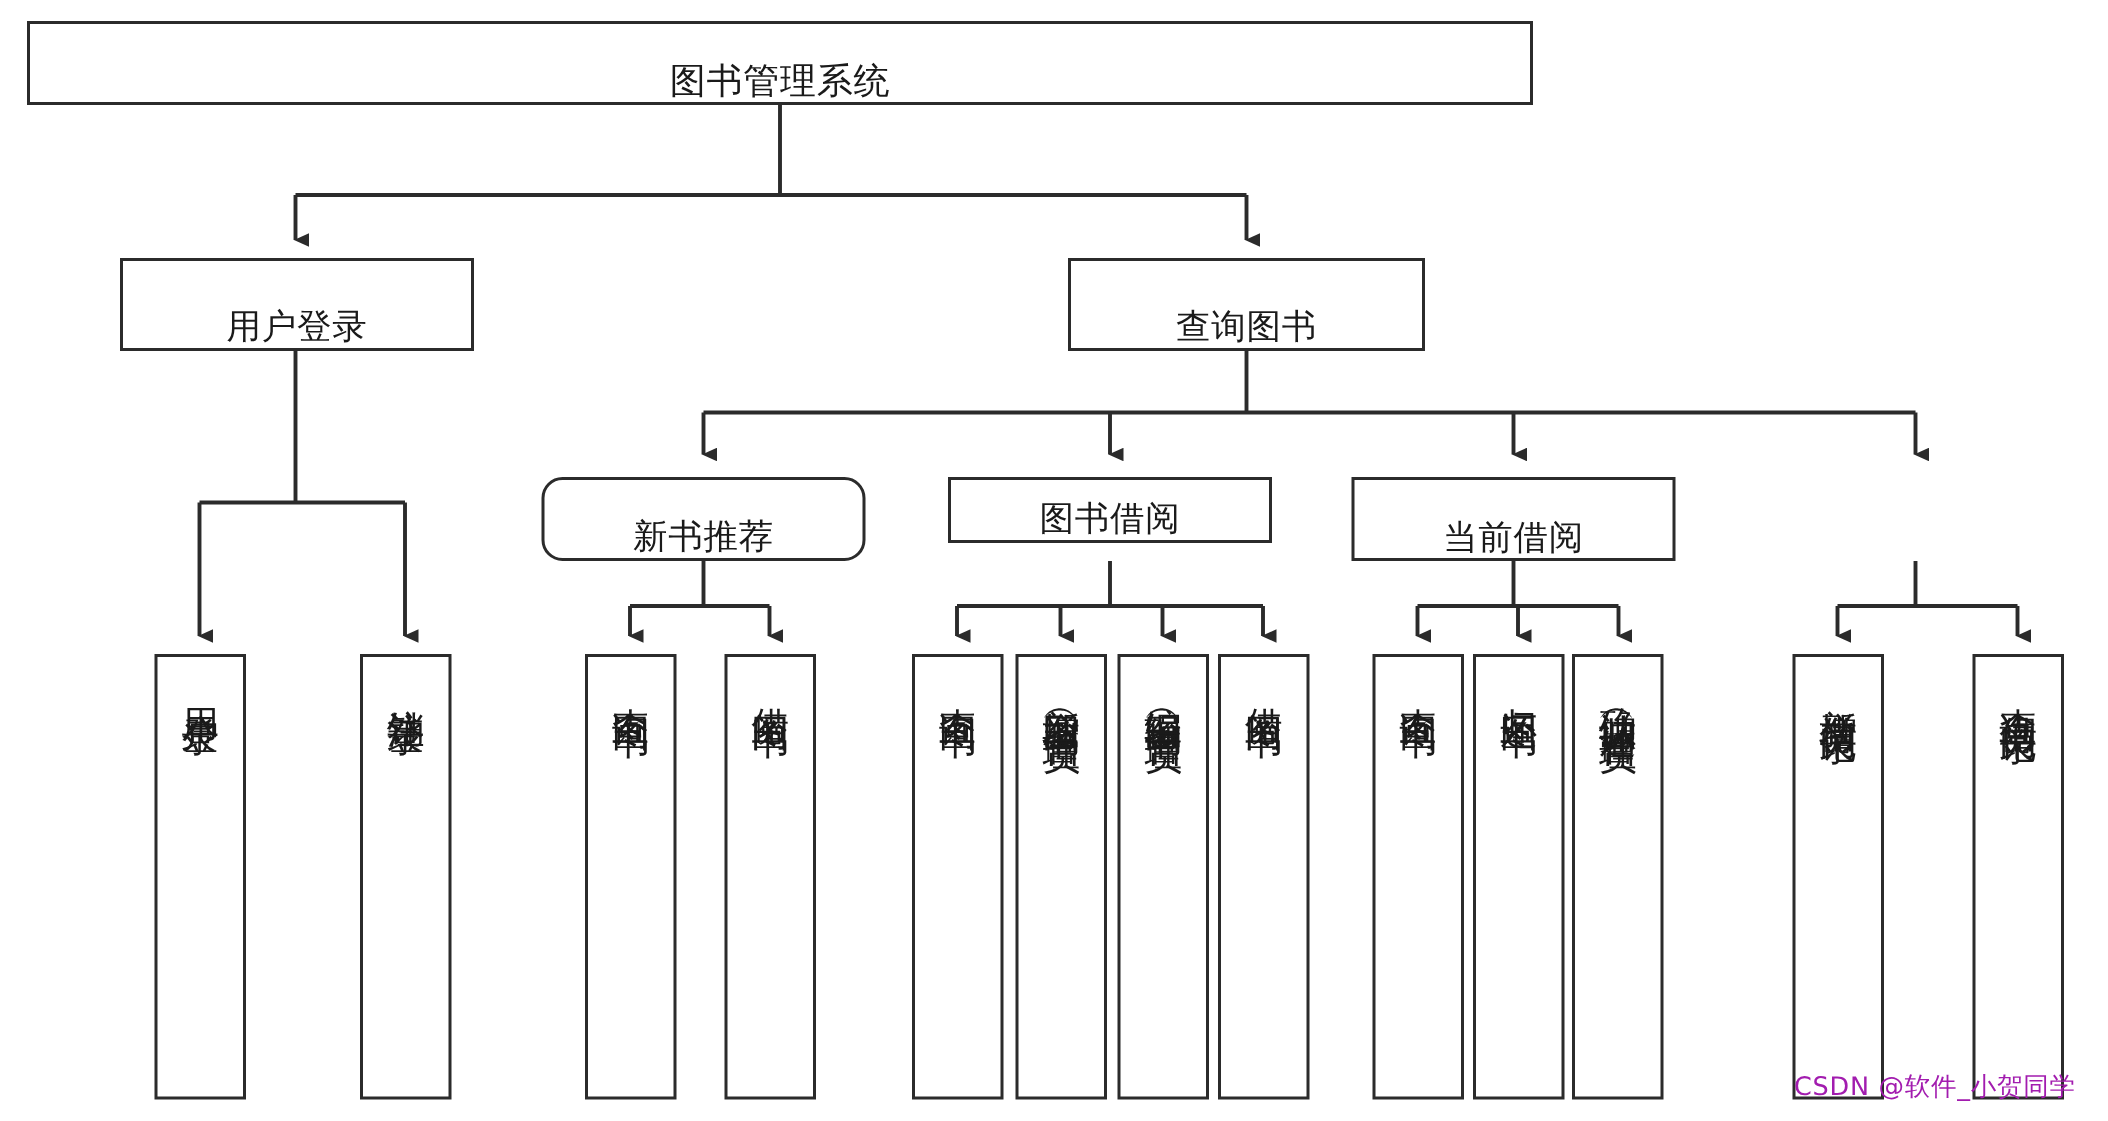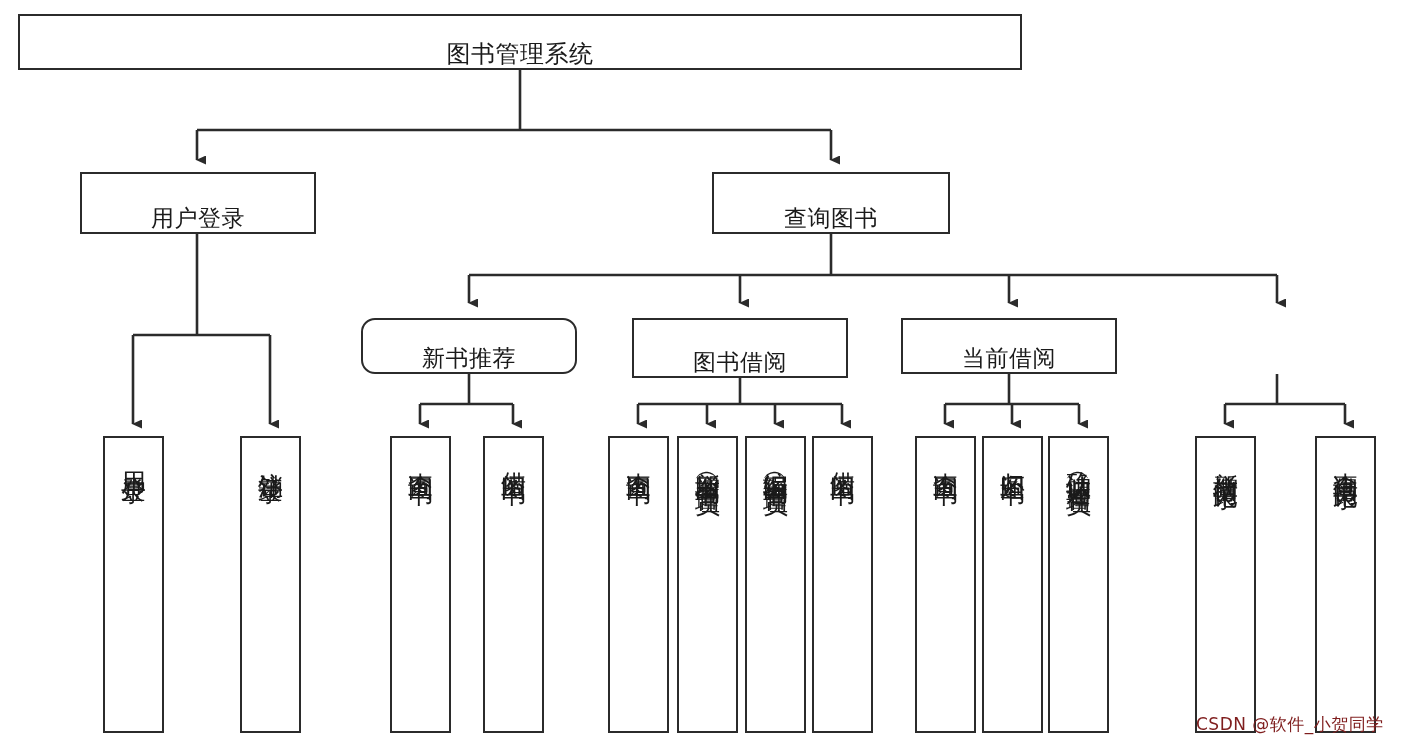--- a/index.html
+++ b/index.html
@@ -62,21 +62,21 @@
     font-size: 25px;
     letter-spacing: 3px;
     line-height: 1;
     white-space: nowrap;
   }
   .watermark {
     position: absolute;
     left: 1196px;
     top: 713px;
     font-size: 17px;
-    color: #7f1d1d;
+    color: #a21caf;
     letter-spacing: 0.5px;
     white-space: nowrap;
     z-index: 3;
     font-family: "DejaVu Sans", "Liberation Sans", sans-serif;
   }
 </style>
 </head>
 <body>
 
 <div id="diagram-root">
@@ -142,21 +142,21 @@
   </div>
 
   <div class="node horiz" style="left:712px; top:172px; width:238px; height:62px;">
     <span class="node-label">查询图书</span>
   </div>
 
   <div class="node horiz" style="left:361px; top:318px; width:216px; height:56px;border-radius:14px;">
     <span class="node-label">新书推荐</span>
   </div>
 
-  <div class="node horiz" style="left:632px; top:318px; width:216px; height:60px;">
+  <div class="node horiz" style="left:632px; top:318px; width:216px; height:44px;">
     <span class="node-label">图书借阅</span>
   </div>
 
   <div class="node horiz" style="left:901px; top:318px; width:216px; height:56px;font-family:Liberation Serif, serif;">
     <span class="node-label">当前借阅</span>
   </div>
 
 
   <div class="node vert" style="left:103px; top:436px; width:61px; height:297px;">
     <span class="node-label">用户登录</span>

